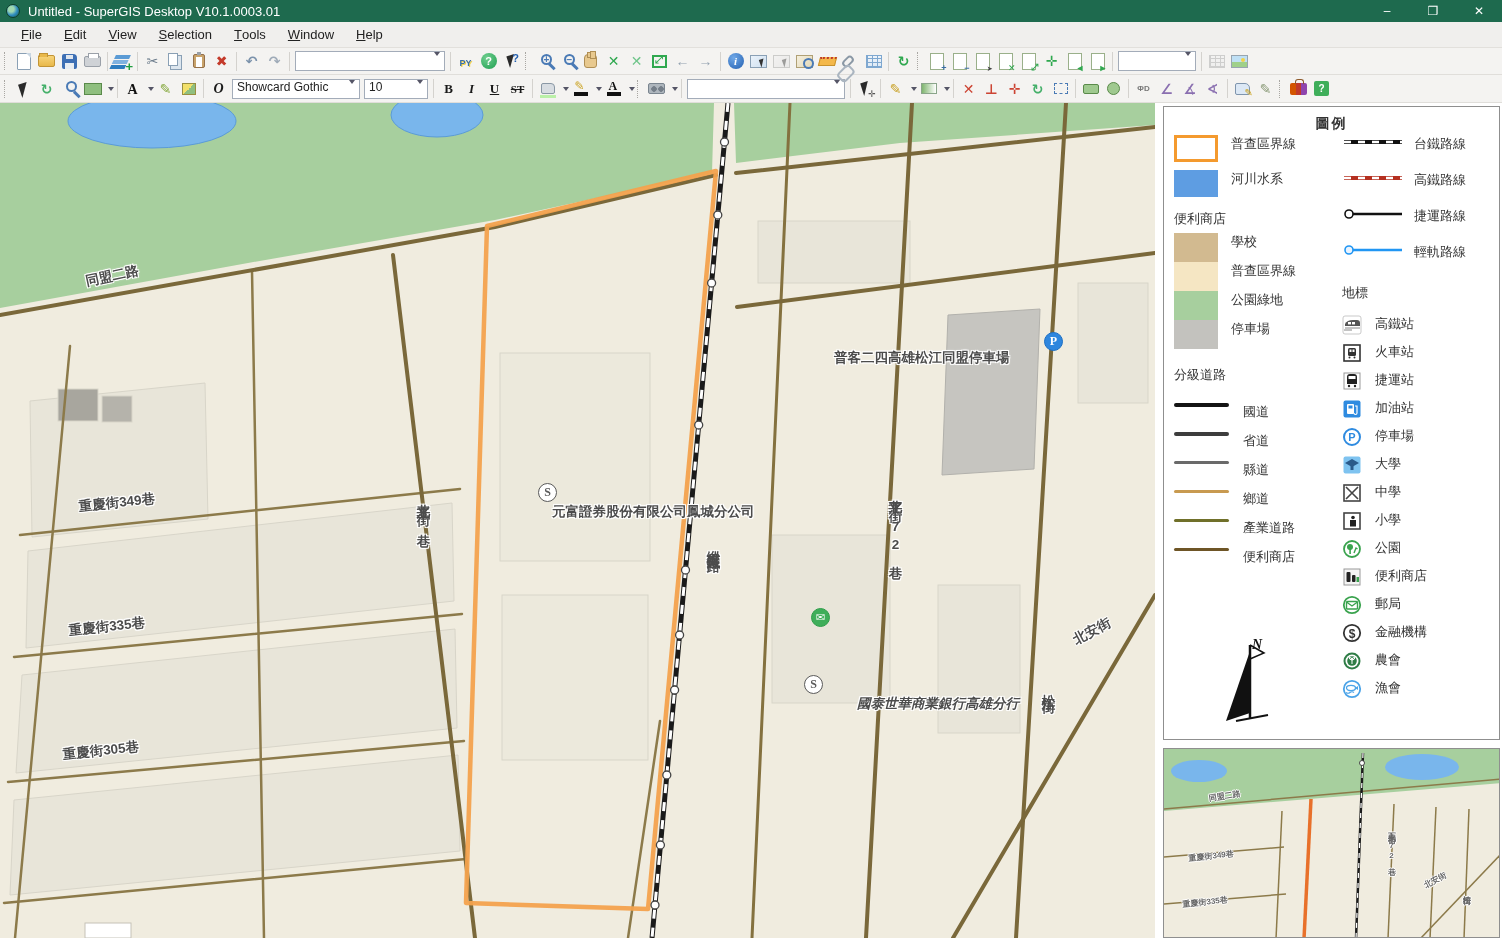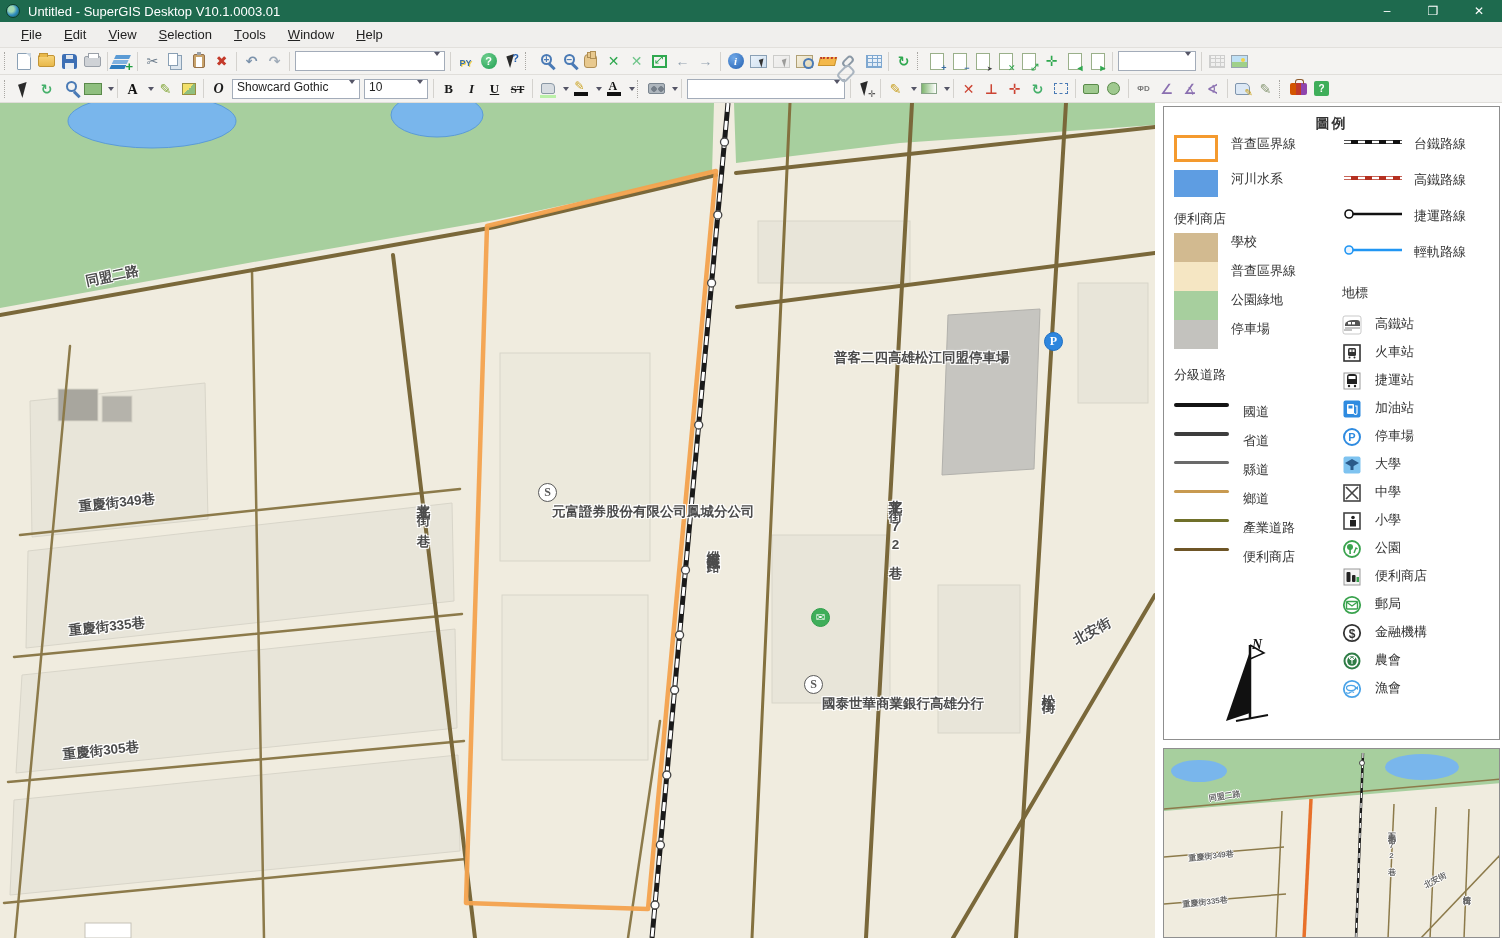--- a/index.html
+++ b/index.html
@@ -512,21 +512,21 @@
         <div class="maplabel" style="left: 78px; top: 395px; transform: rotate(-6deg);">重慶街349巷</div>
         <div class="maplabel" style="left: 68px; top: 519px; transform: rotate(-6deg);">重慶街335巷</div>
         <div class="maplabel" style="left: 62px; top: 643px; transform: rotate(-6deg);">重慶街305巷</div>
         <div class="maplabel vert" style="left: 414px; top: 390px;">北平二街8巷</div>
         <div class="maplabel vert" style="left: 886px; top: 386px;">北平一街172巷</div>
         <div class="maplabel vert" style="left: 1039px; top: 580px;">松江街</div>
         <div class="maplabel" style="left: 1070px; top: 530px; transform: rotate(-28deg);">北安街</div>
         <div class="maplabel vert" style="left: 704px; top: 436px;">縱貫鐵路</div>
         <div class="maplabel" style="left: 834px; top: 246px;">普客二四高雄松江同盟停車場</div>
         <div class="maplabel" style="left: 552px; top: 400px;">元富證券股份有限公司鳳城分公司</div>
-        <div class="maplabel" style="left: 822px; top: 592px;">國泰世華商業銀行高雄分行</div>
+        <div class="maplabel" style="left: 857px; top: 592px; font-style: italic;">國泰世華商業銀行高雄分行</div>
         <div class="mapicon fin" style="left: 538px; top: 380px;">S</div>
         <div class="mapicon post" style="left: 811px; top: 505px;">✉</div>
         <div class="mapicon fin" style="left: 804px; top: 572px;">S</div>
         <div class="mapicon park" style="left: 1044px; top: 229px;">P</div>
       </div>
   </div>
 
   <div class="rightpanel">
     <div class="legendbox">
       <div class="legend-title">圖例</div>

